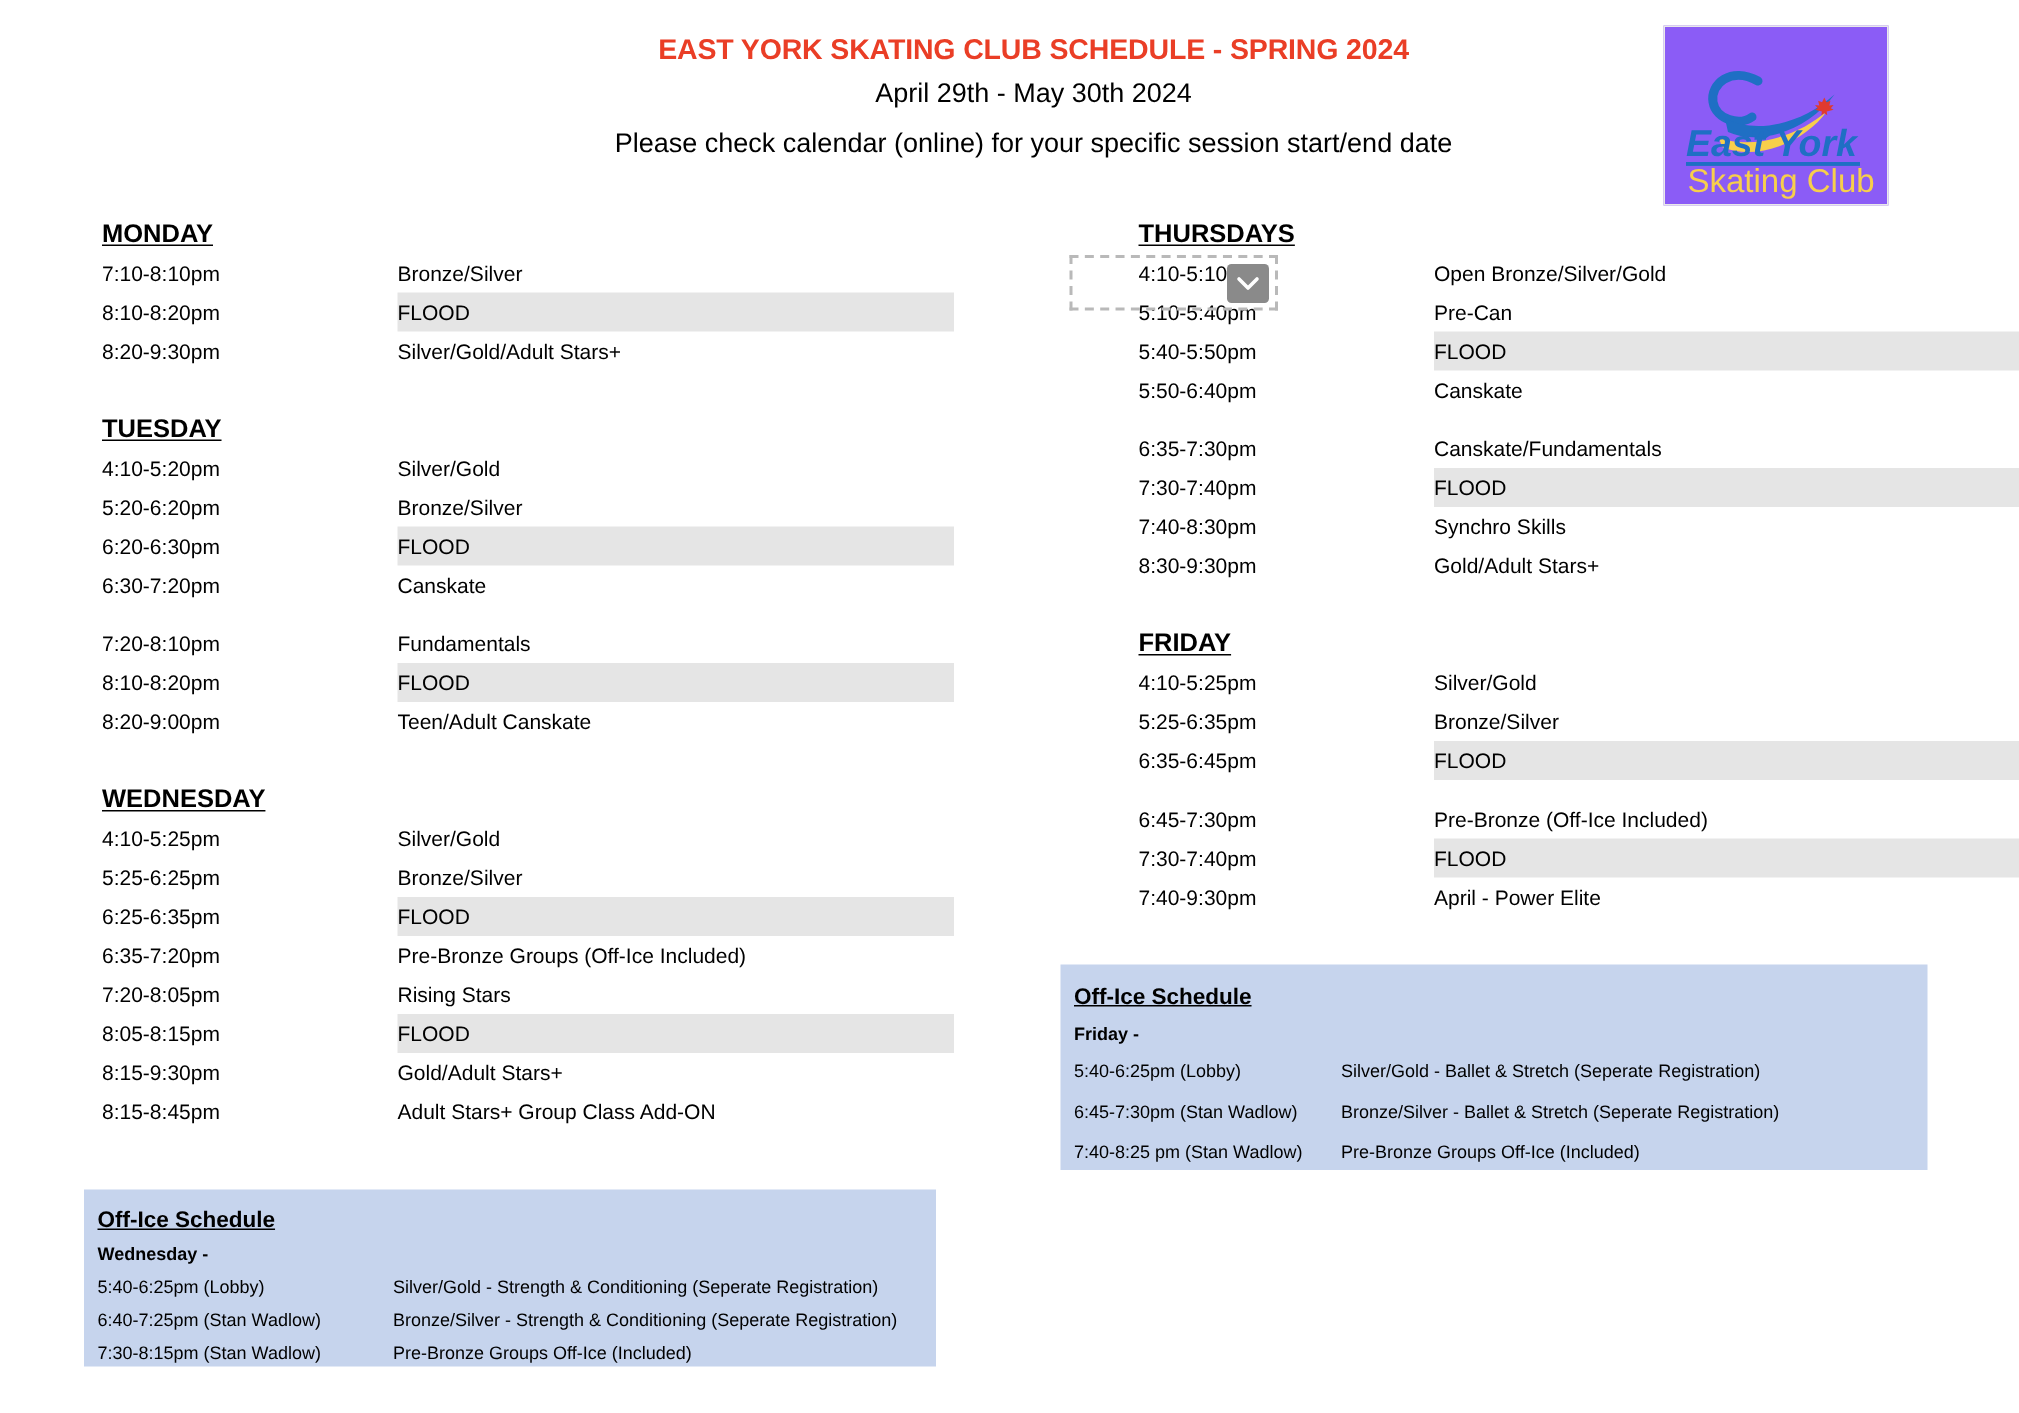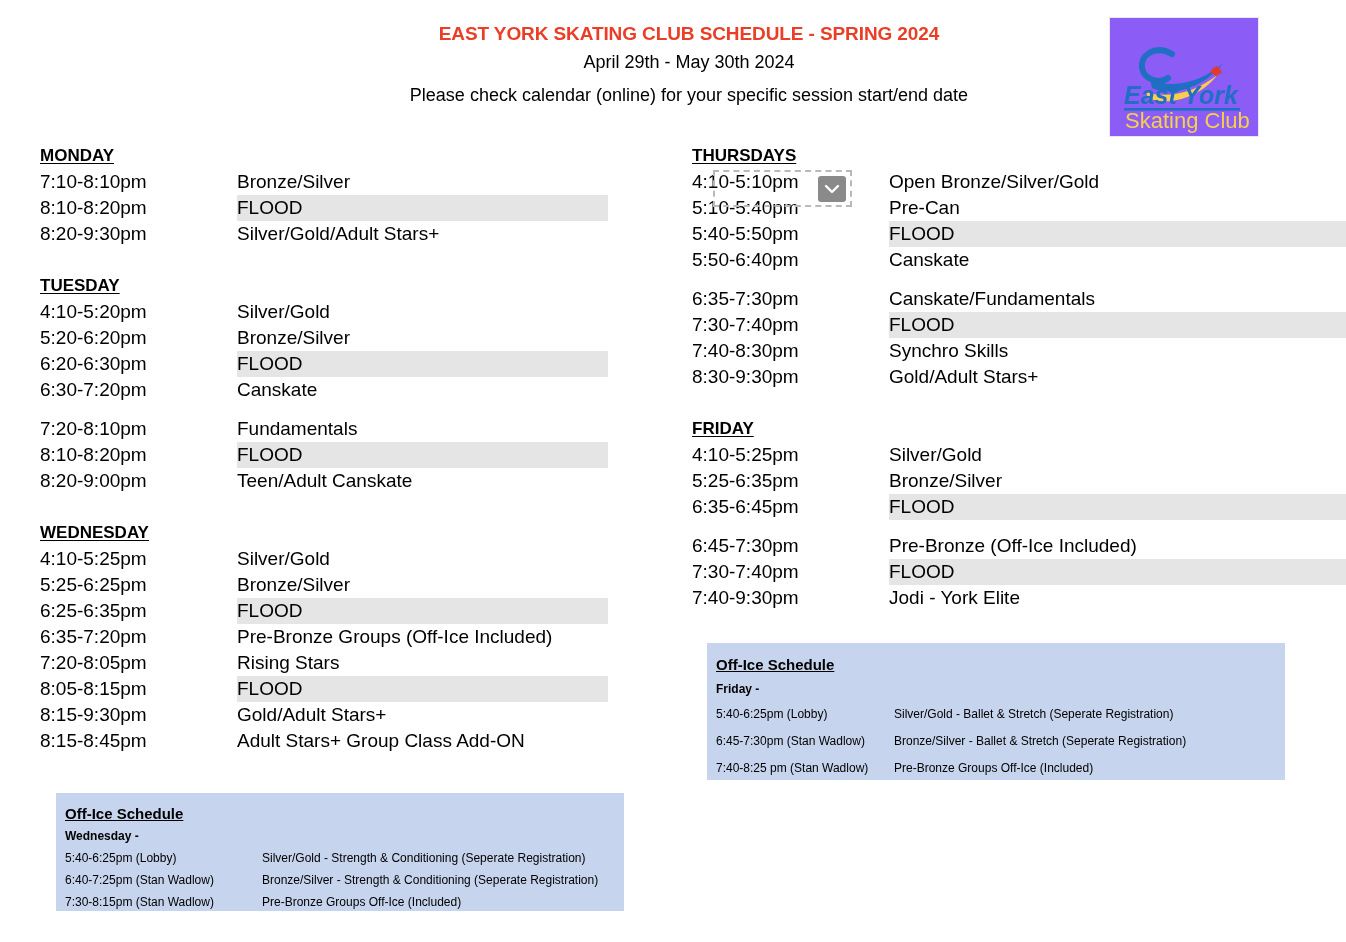--- a/index.html
+++ b/index.html
@@ -47,37 +47,37 @@
   .logo-box {
     position: absolute;
     left: 1109px; top: 17px;
     width: 150px; height: 120px;
     background: #8b5cf6;
     border: 1px solid #e9e9e9;
   }
   .logo-svg { display: block; width: 150px; height: 120px; }
 
   
-  .col-left  { position: absolute; left: 40px;  top: 143px; width: 580px; }
-  .col-right { position: absolute; left: 692px; top: 143px; width: 580px; }
+  .col-left  { position: absolute; left: 68px;  top: 143px; width: 580px; }
+  .col-right { position: absolute; left: 759px; top: 143px; width: 580px; }
 
   .day-head {
     font-size: 17px;
     font-weight: bold;
     text-decoration: underline;
     text-underline-offset: 2px;
     line-height: 26px;
     white-space: nowrap;
   }
 
   .row {
     position: relative;
     height: 26px;
     line-height: 26px;
-    font-size: 19px;
+    font-size: 14px;
     white-space: nowrap;
   }
   .row .time {
     display: inline-block;
     width: 197px;
     vertical-align: top;
   }
   .row .act {
     display: inline-block;
     vertical-align: top;
@@ -222,21 +222,21 @@
     <div class="row"><span class="time">7:40-8:30pm</span><span class="act">Synchro Skills</span></div>
     <div class="row"><span class="time">8:30-9:30pm</span><span class="act">Gold/Adult Stars+</span></div>
     <div class="gap-day"></div>
     <div class="day-head">FRIDAY</div>
     <div class="row"><span class="time">4:10-5:25pm</span><span class="act">Silver/Gold</span></div>
     <div class="row"><span class="time">5:25-6:35pm</span><span class="act">Bronze/Silver</span></div>
     <div class="row flood"><span class="time">6:35-6:45pm</span><span class="act">FLOOD</span></div>
     <div class="spacer-s"></div>
     <div class="row"><span class="time">6:45-7:30pm</span><span class="act">Pre-Bronze (Off-Ice Included)</span></div>
     <div class="row flood"><span class="time">7:30-7:40pm</span><span class="act">FLOOD</span></div>
-    <div class="row"><span class="time">7:40-9:30pm</span><span class="act">Jodi - York Elite</span></div>
+    <div class="row"><span class="time">7:40-9:30pm</span><span class="act">April - Power Elite</span></div>
   </div>
 
 <div class="sel-cell">
   <div class="sel-dropdown">
     <svg width="16" height="10" viewBox="0 0 16 10">
       <path d="M2 2 L8 8 L14 2" fill="none" stroke="#ffffff" stroke-width="2.4" stroke-linecap="round" stroke-linejoin="round"></path>
     </svg>
   </div>
 </div>
 

